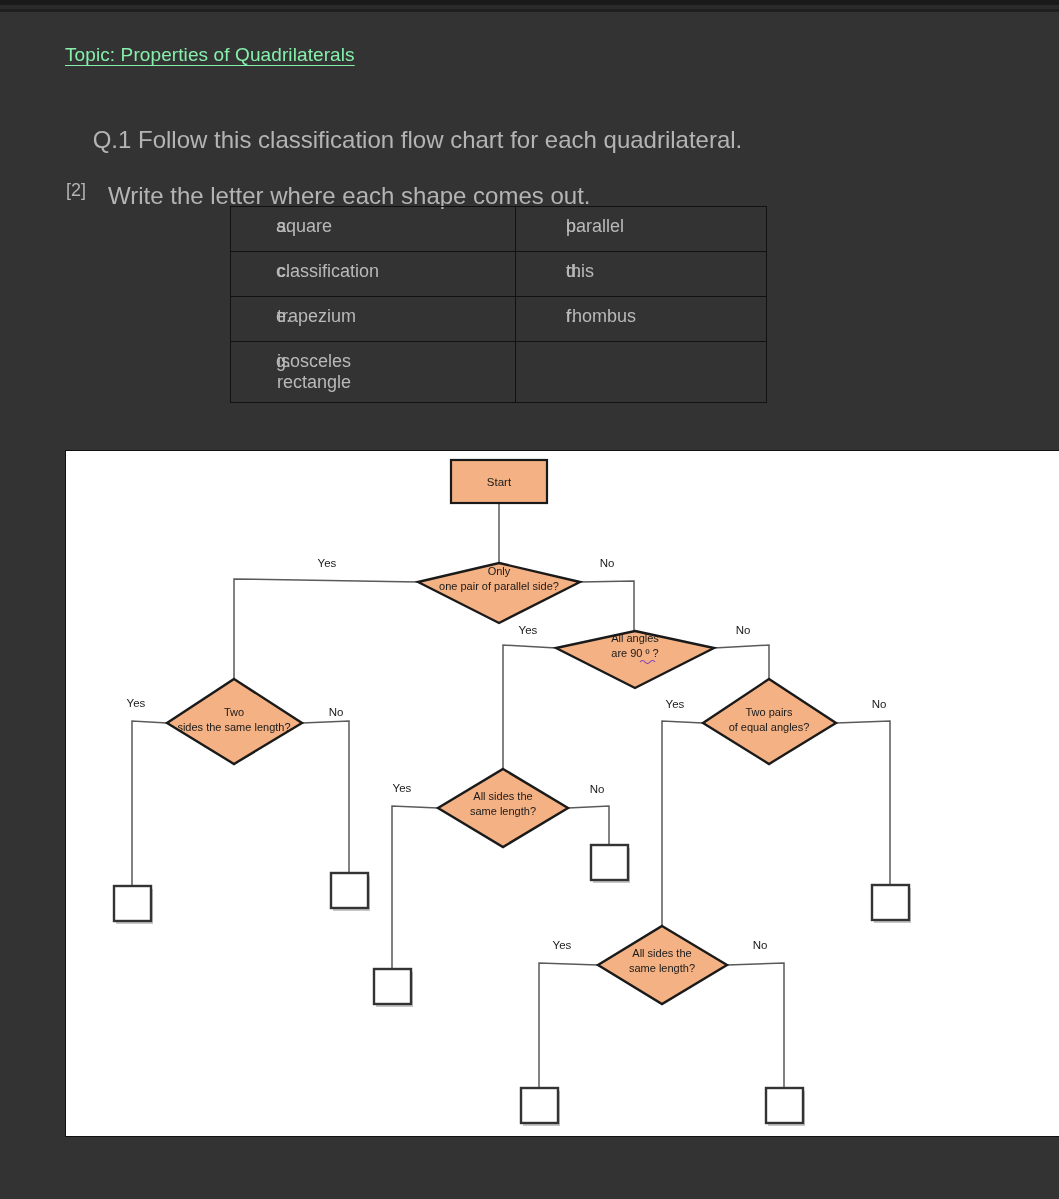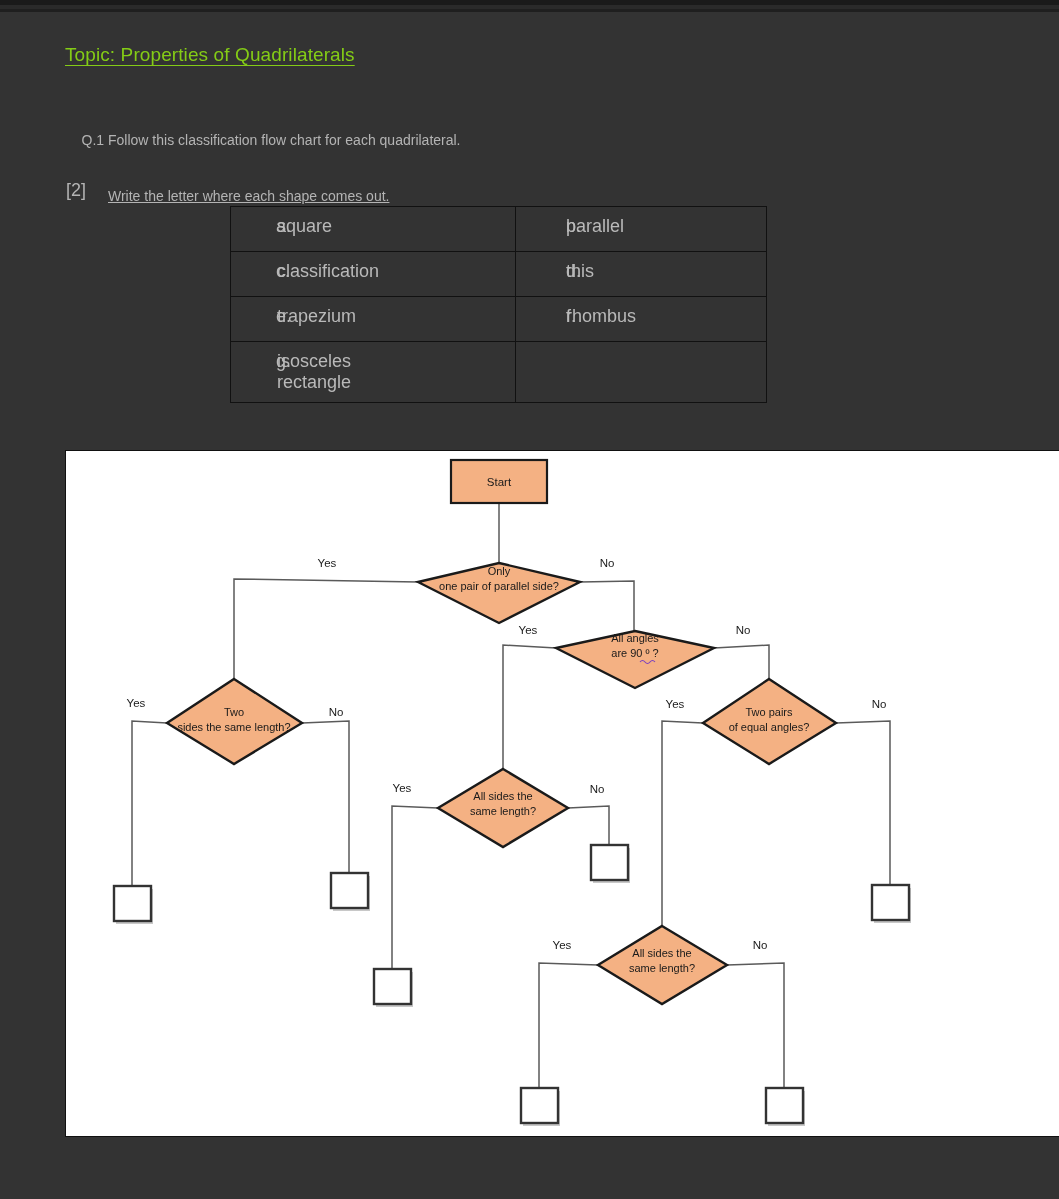--- a/index.html
+++ b/index.html
@@ -37,35 +37,35 @@
     position: absolute; left: 0; top: 9px;
     width: 1059px; height: 3px;
     background: #1f1f1f;
   }
 
   
   #topic-heading {
     position: absolute;
     left: 65px; top: 44px;
     font-size: 19px;
-    color: #84cc16;
+    color: #86efac;
     text-decoration: underline;
     text-underline-offset: 4px;
     letter-spacing: 0.1px;
     white-space: nowrap;
   }
   #question-block {
     position: absolute;
     left: 66px; top: 98px;
-    font-size: 14px;
+    font-size: 24px;
     color: #b4b4b4;
     line-height: 28px;
     white-space: pre;
   }
-  #q-line2 { display: block; padding-left: 42px; text-decoration: underline; }
+  #q-line2 { display: block; padding-left: 42px; }
   #marks {
     position: absolute;
     left: 66px; top: 180px;
     font-size: 18px;
     color: #b4b4b4;
   }
 
   
   #options-table {
     position: absolute;

